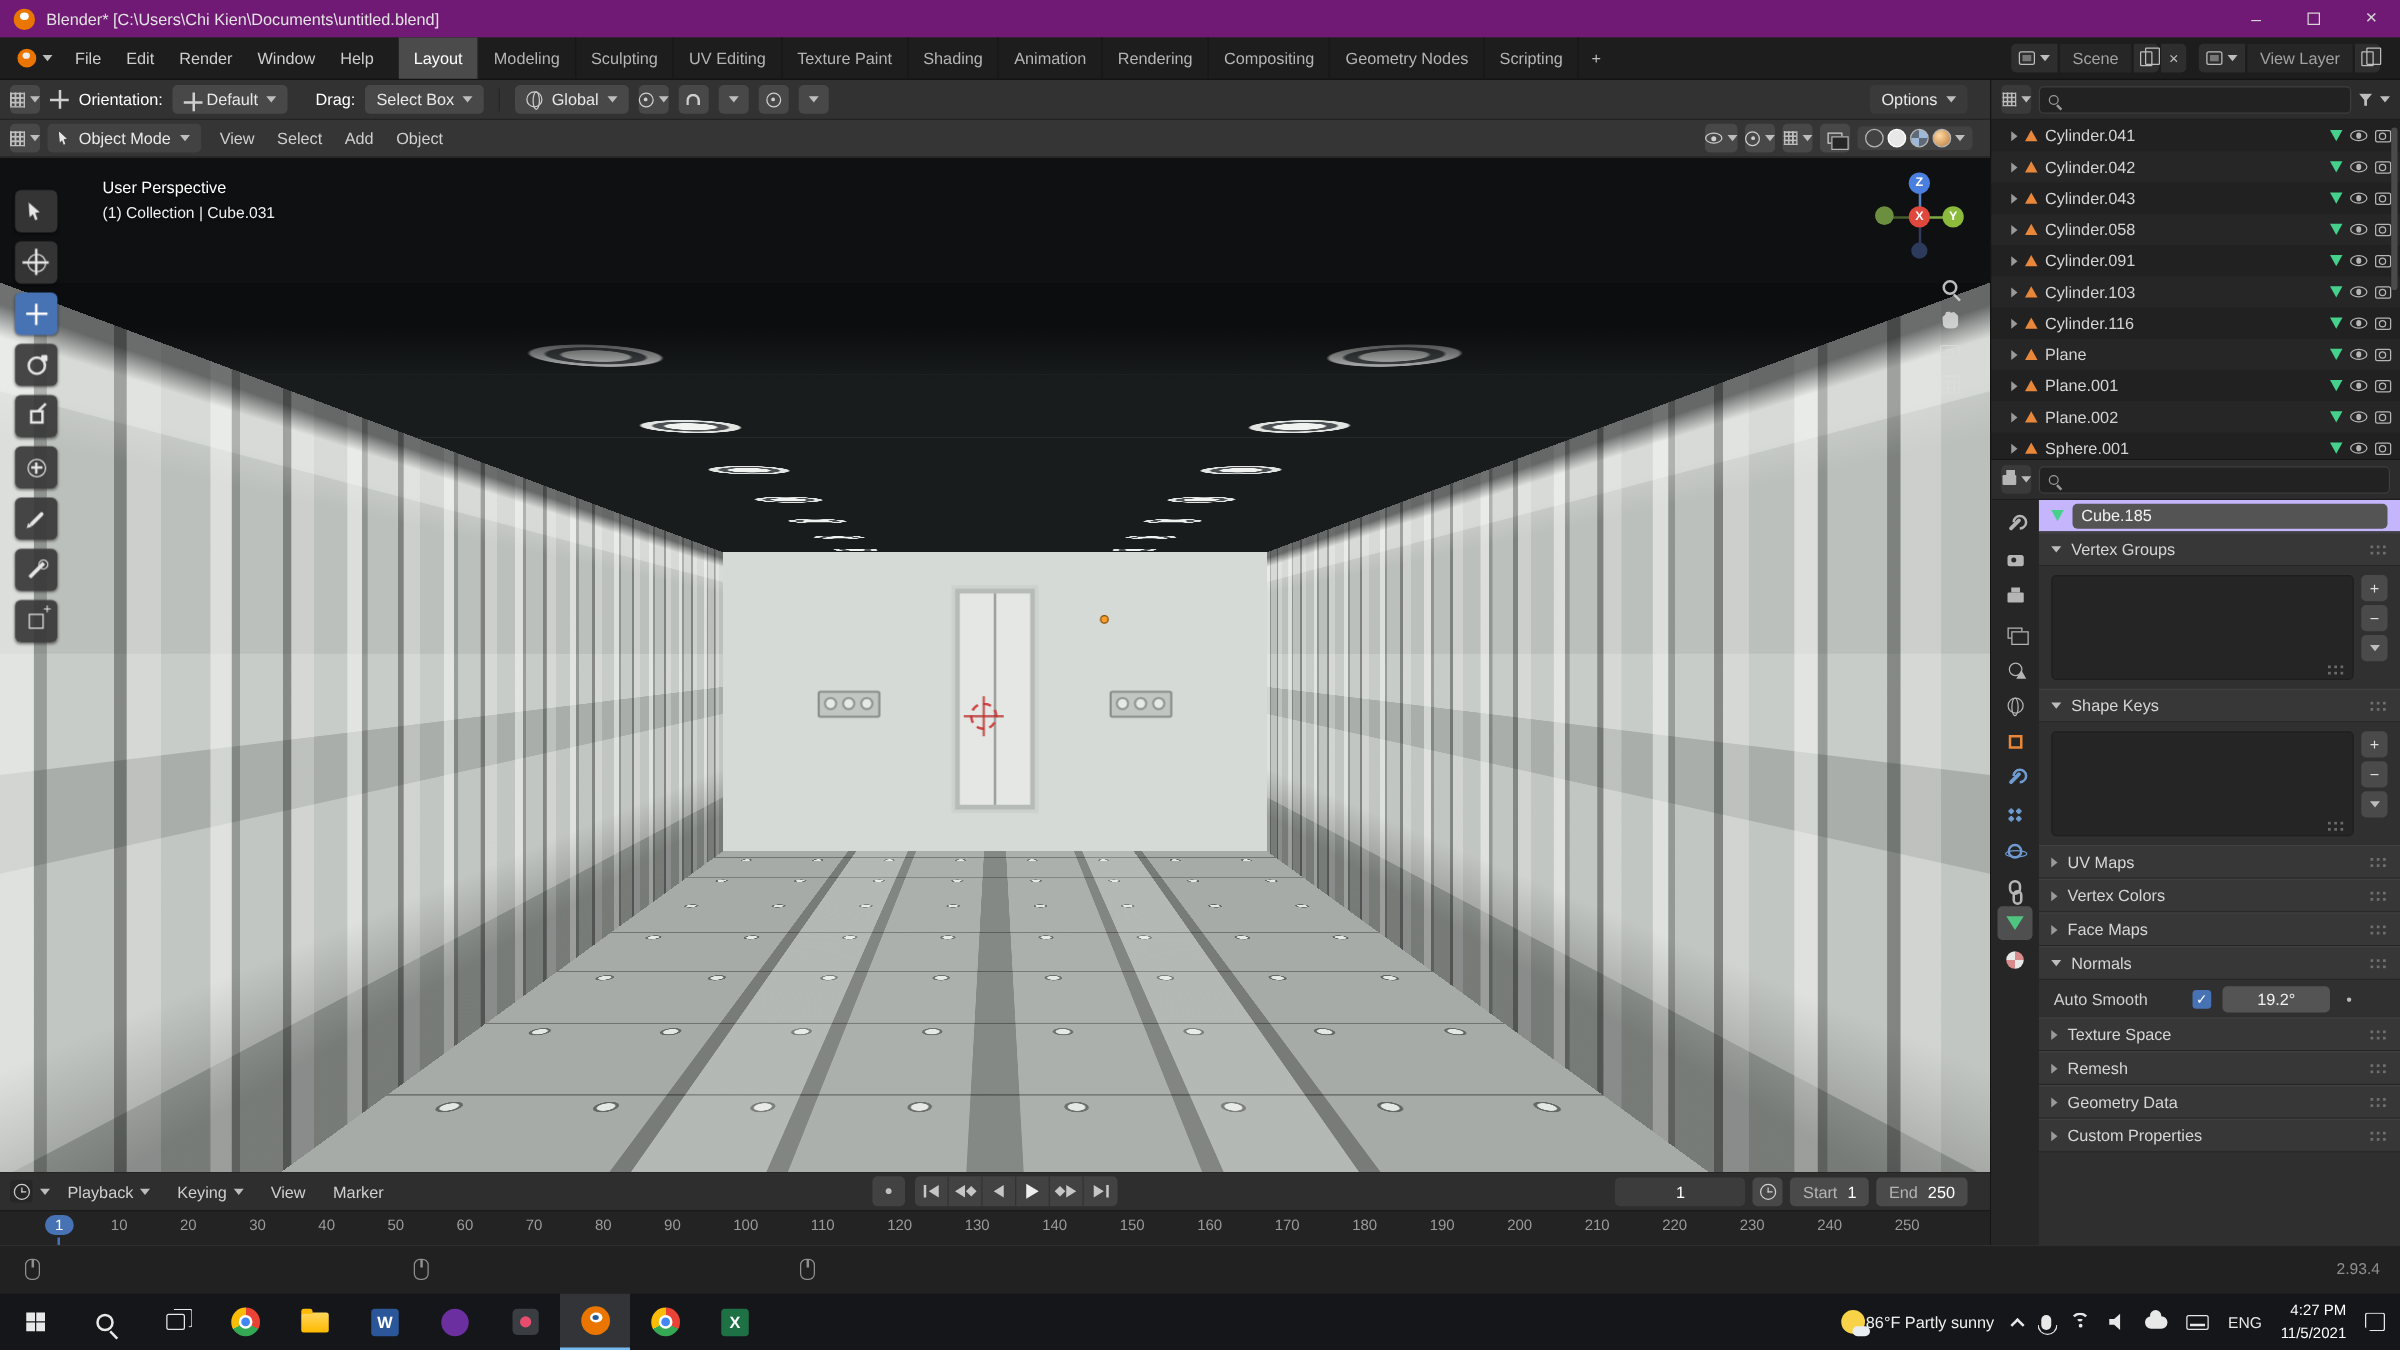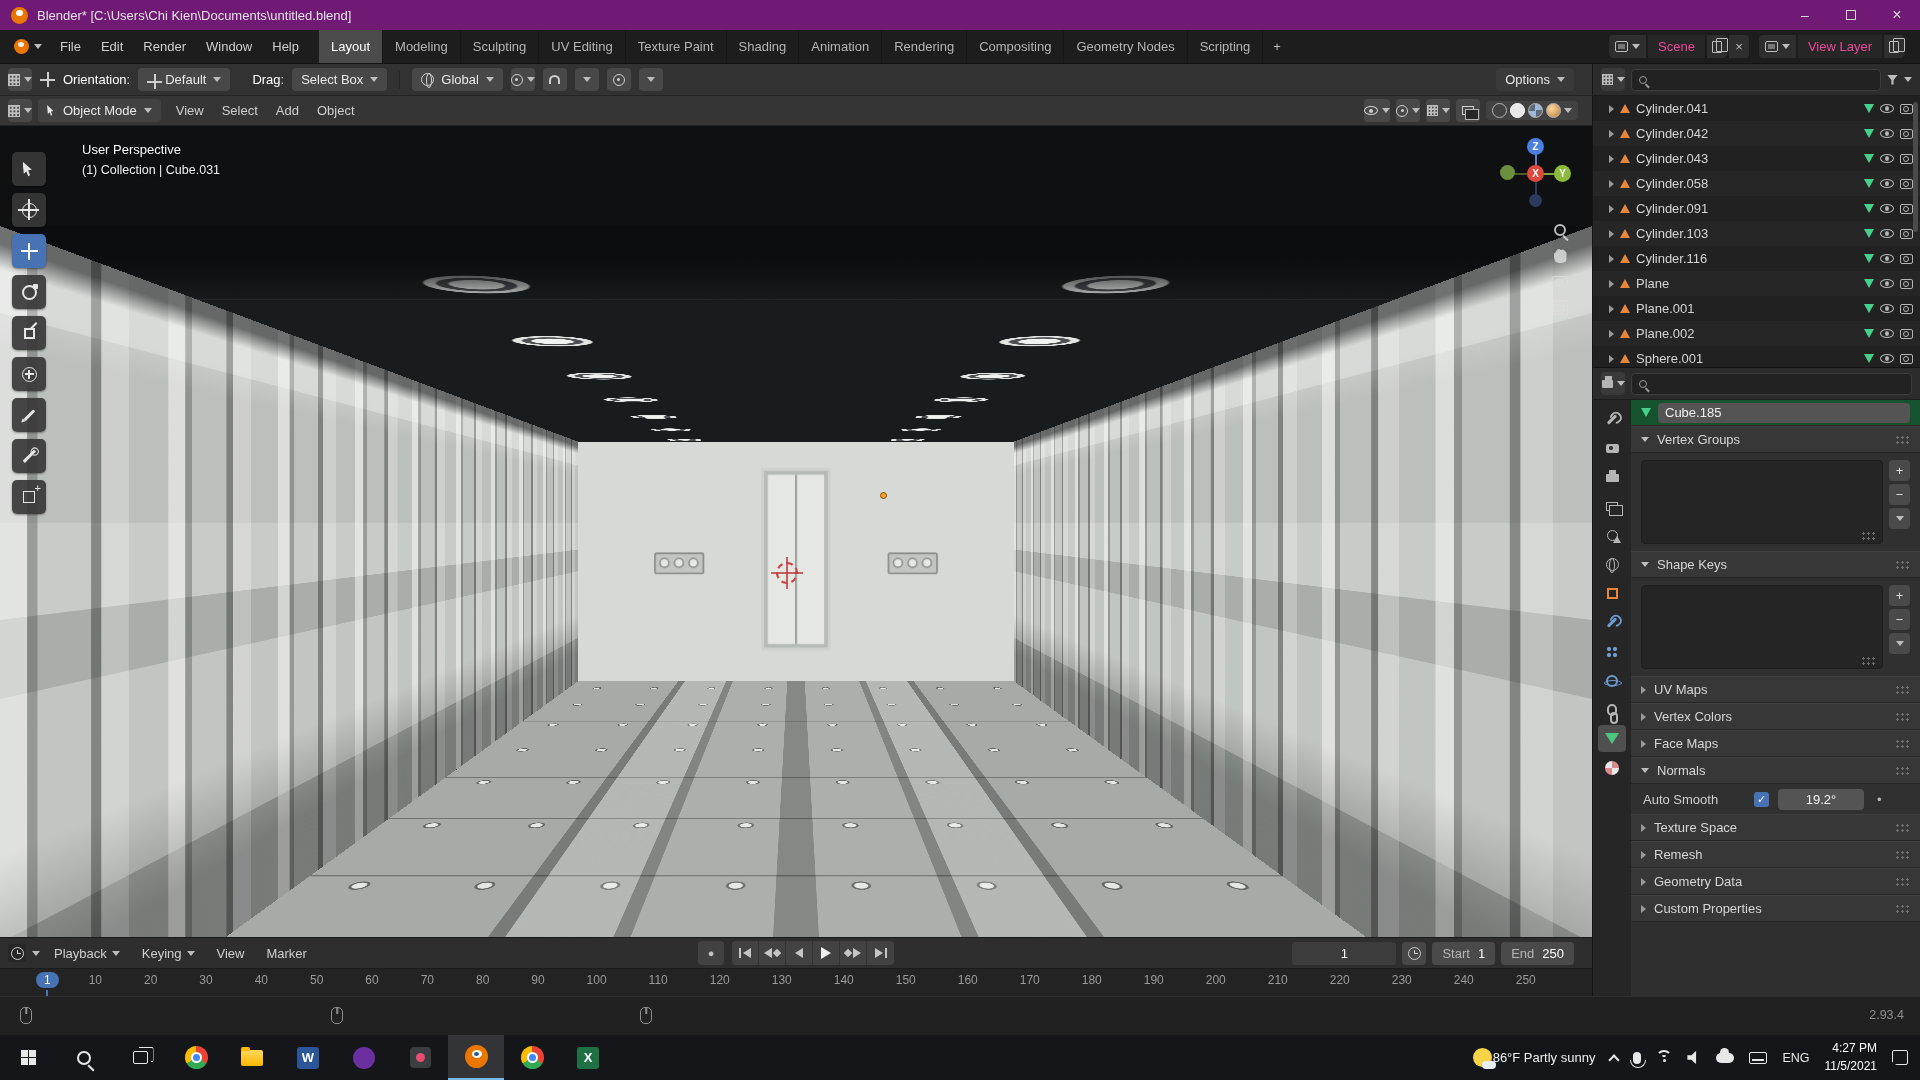--- a/index.html
+++ b/index.html
@@ -31,21 +31,21 @@
 .appmenu .blogo-s{width:15px;height:15px;border-radius:50%;background:#ea7600;position:relative}
 .appmenu .blogo-s::after{content:"";position:absolute;width:6px;height:5px;border-radius:50%;background:#eee;left:4px;top:3px}
 .menu-item{padding:0 10px;line-height:34px;color:#cfcfcf;cursor:default}
 .ws-tabs{display:flex;align-items:stretch;height:100%;margin-left:10px}
 .ws-tab{display:flex;align-items:center;padding:0 12px;color:#b5b5b5;border-right:1px solid #171717}
 .ws-tab.active{background:#4b4b4b;color:#fff}
 .ws-add{display:flex;align-items:center;padding:0 10px;color:#bdbdbd}
 .topbar-right{margin-left:auto;display:flex;align-items:center;gap:10px;padding-right:10px}
 .id-block{display:flex;align-items:center;gap:2px}
 .id-btn{display:flex;align-items:center;gap:4px;background:#2e2e2e;height:23px;padding:0 6px;border-radius:4px 0 0 4px}
-.id-name{background:#262626;height:23px;display:flex;align-items:center;padding:0 10px;color:#ec4899}
+.id-name{background:#262626;height:23px;display:flex;align-items:center;padding:0 10px;color:#a3a3a3}
 .id-x{background:#2e2e2e;height:23px;width:20px;display:flex;align-items:center;justify-content:center;border-radius:0 4px 4px 0;color:#bdbdbd}
 .pages-ico{width:10px;height:12px;border:1.5px solid #bdbdbd;border-radius:1px;position:relative;background:#2e2e2e}
 .pages-ico::after{content:"";position:absolute;left:3px;top:-4px;width:10px;height:12px;border:1.5px solid #bdbdbd;border-radius:1px}
 .stack-ico{width:13px;height:11px;border:1.5px solid #bdbdbd;border-radius:2px;position:relative}
 .stack-ico::after{content:"";position:absolute;inset:2px;background:#bdbdbd;opacity:.5}
 
 
 .toolsettings{position:absolute;top:64px;left:0;width:1592px;height:32px;background:#323232;display:flex;align-items:center;gap:8px;padding:0 8px;border-bottom:1px solid #232323}
 .ts-sep{width:1px;height:18px;background:#262626;margin:0 4px}
 .mini-gizmo{width:15px;height:15px;position:relative}
@@ -203,21 +203,21 @@
 .s-world::after{content:"";position:absolute;left:2.8px;top:-1.5px;width:4px;height:13px;border:1.2px solid #b5b5b5;border-radius:50%}
 .s-objsq{width:11px;height:11px;border:2px solid #e8863a}
 .s-parts{width:12px;height:12px;background:radial-gradient(circle 2px,#6f9bd1 2px,transparent 2.2px);background-size:6px 6px}
 .s-phys{width:12px;height:12px;border:2px solid #6f9bd1;border-radius:50%;position:relative}
 .s-phys::after{content:"";position:absolute;left:-4px;top:3px;width:16px;height:4px;border:1.2px solid #6f9bd1;border-radius:50%}
 .s-constr{width:10px;height:12px;border:2px solid #b5b5b5;border-radius:5px;position:relative}
 .s-constr::after{content:"";position:absolute;left:1px;top:6px;width:4px;height:8px;border:2px solid #b5b5b5;border-radius:4px}
 .s-data{width:0;height:0;border-left:7px solid transparent;border-right:7px solid transparent;border-top:11px solid #4fc47f}
 .s-mat{width:14px;height:14px;border-radius:50%;background:conic-gradient(#d98a8a 0 25%,#e8e8e8 25% 50%,#d98a8a 50% 75%,#e8e8e8 75%)}
 .pcontent{flex:1;overflow:hidden;font-size:13px}
-.pname-row{display:flex;align-items:center;gap:7px;height:26px;padding:0 10px;background:#14532d;border-bottom:1px solid #262626}
+.pname-row{display:flex;align-items:center;gap:7px;height:26px;padding:0 10px;background:#c4b5fd;border-bottom:1px solid #262626}
 .pname-field{flex:1;display:flex;align-items:center;gap:7px;background:#545454;border-radius:4px;height:20px;padding:0 7px;color:#f0f0f0}
 .psec{display:flex;align-items:center;gap:8px;height:27px;padding:0 10px;background:#373737;border-top:1px solid #404040;border-bottom:1px solid #262626;color:#d6d6d6}
 .psec .grip{margin-left:auto}
 .plist-wrap{display:flex;gap:6px;padding:7px 10px;background:#303030}
 .plist{flex:1;height:84px;background:#252525;border:1px solid #1e1e1e;border-radius:4px;position:relative}
 .plist .grip{position:absolute;right:6px;bottom:3px}
 .pside{display:flex;flex-direction:column;gap:3px}
 .sq-btn{width:21px;height:21px;border-radius:4px;background:#4a4a4a;display:flex;align-items:center;justify-content:center;color:#ddd;font-size:13px}
 .autosmooth{display:flex;align-items:center;gap:9px;height:30px;padding:0 12px;background:#303030}
 .checkbox{width:15px;height:15px;border-radius:3px;background:#4772b3;color:#fff;font-size:11px;display:flex;align-items:center;justify-content:center}

